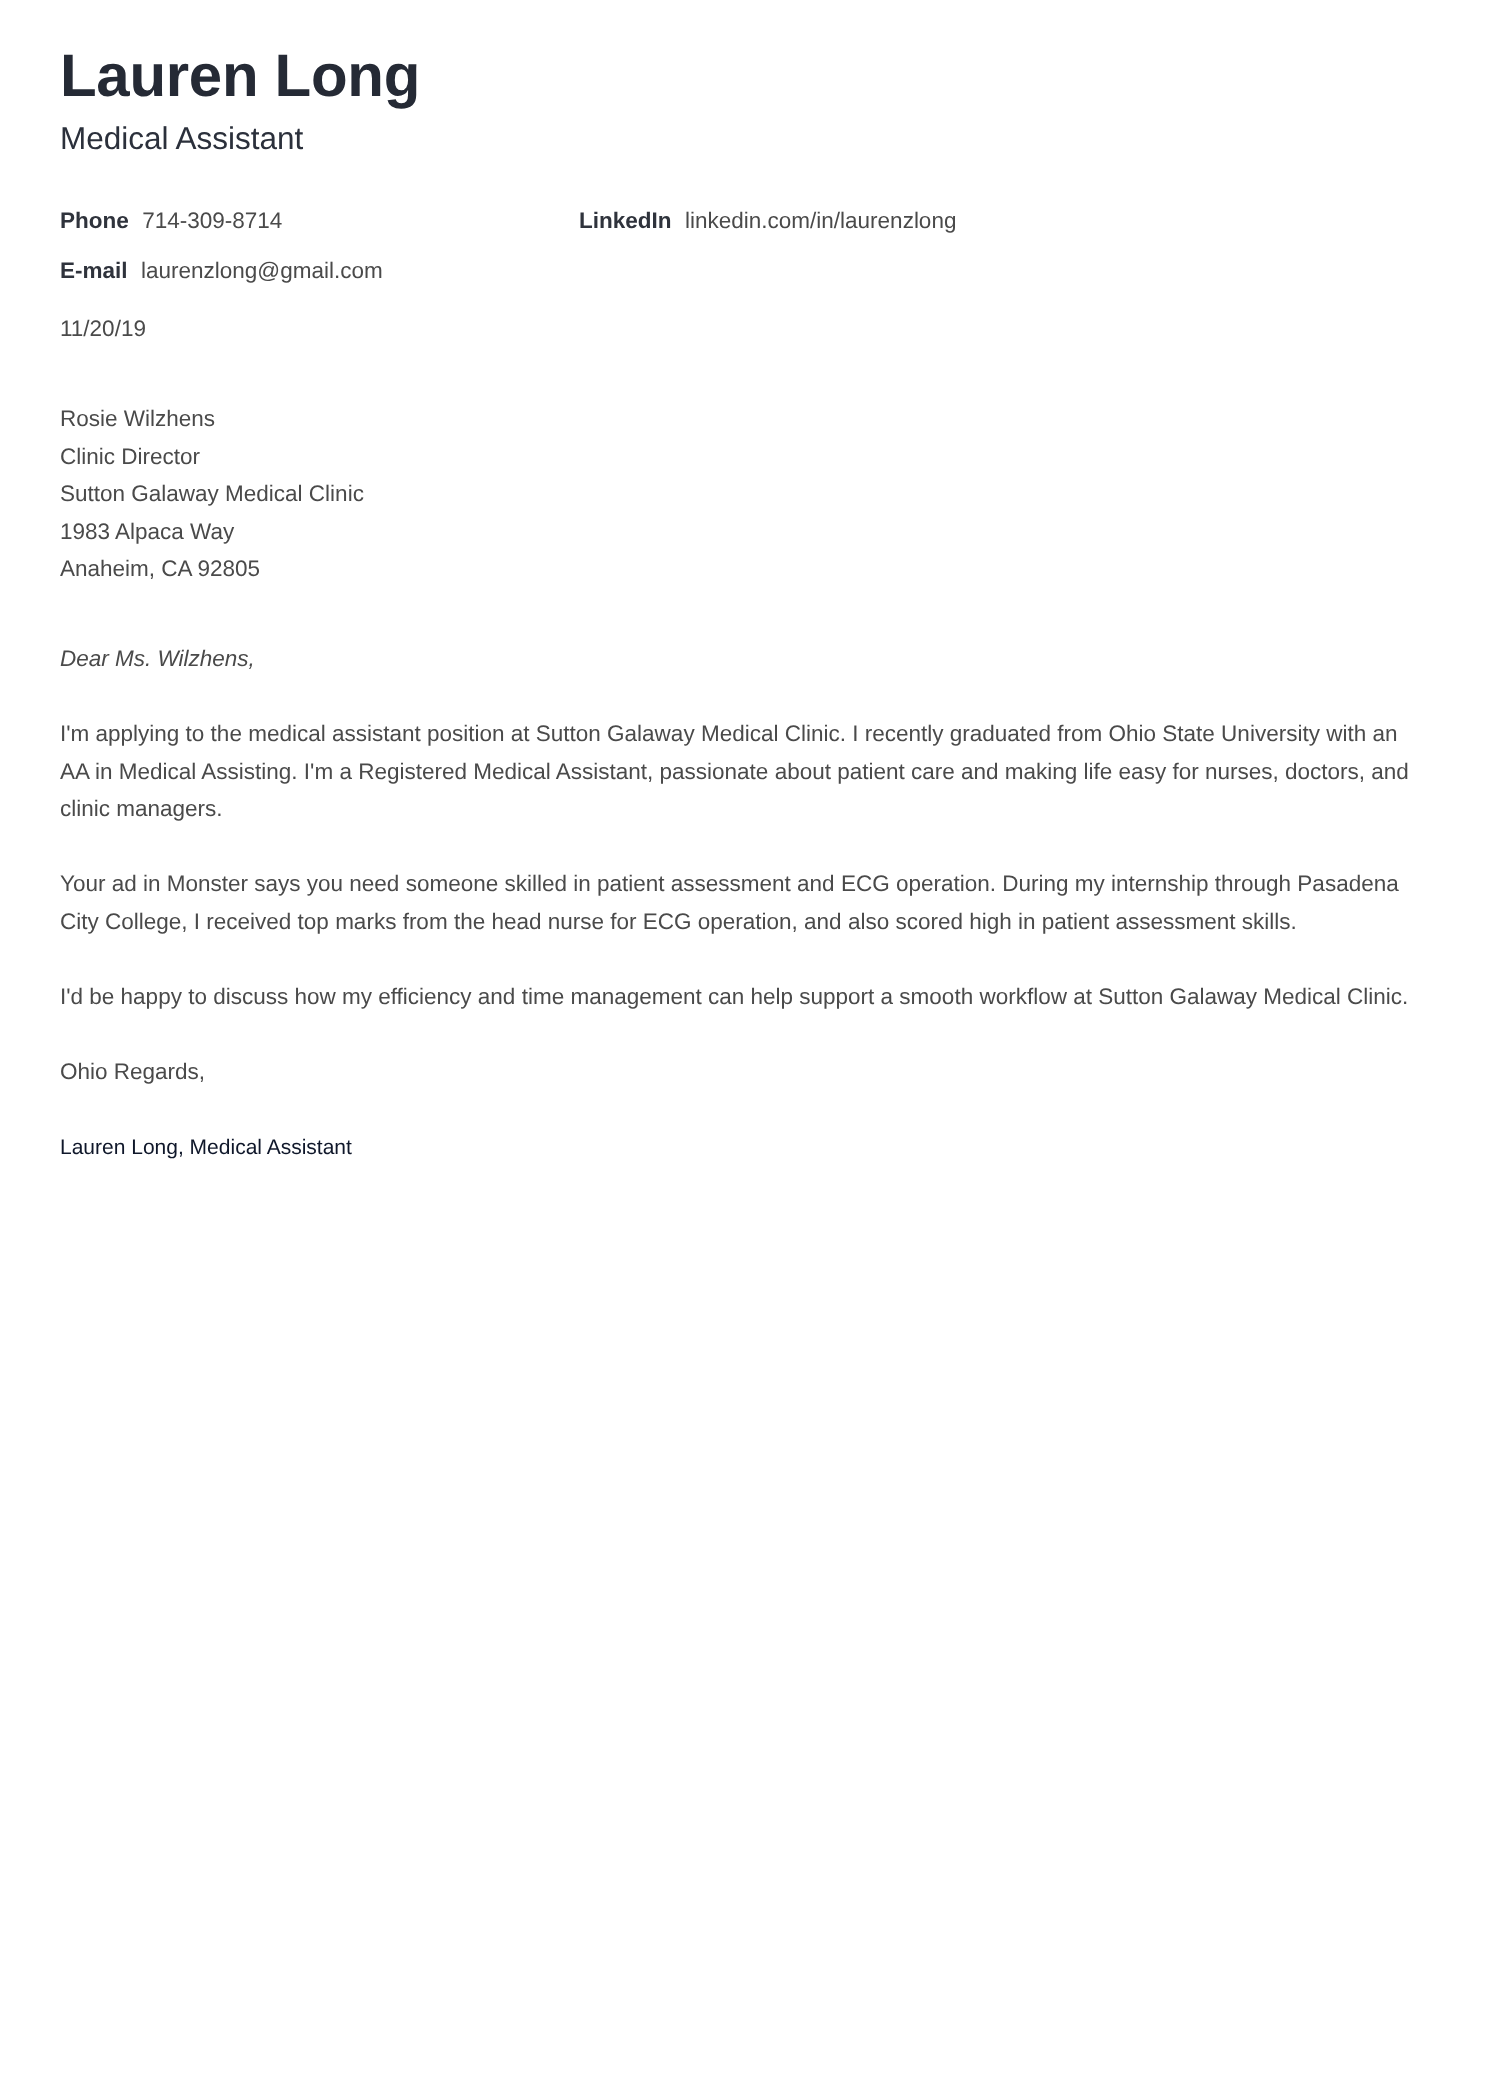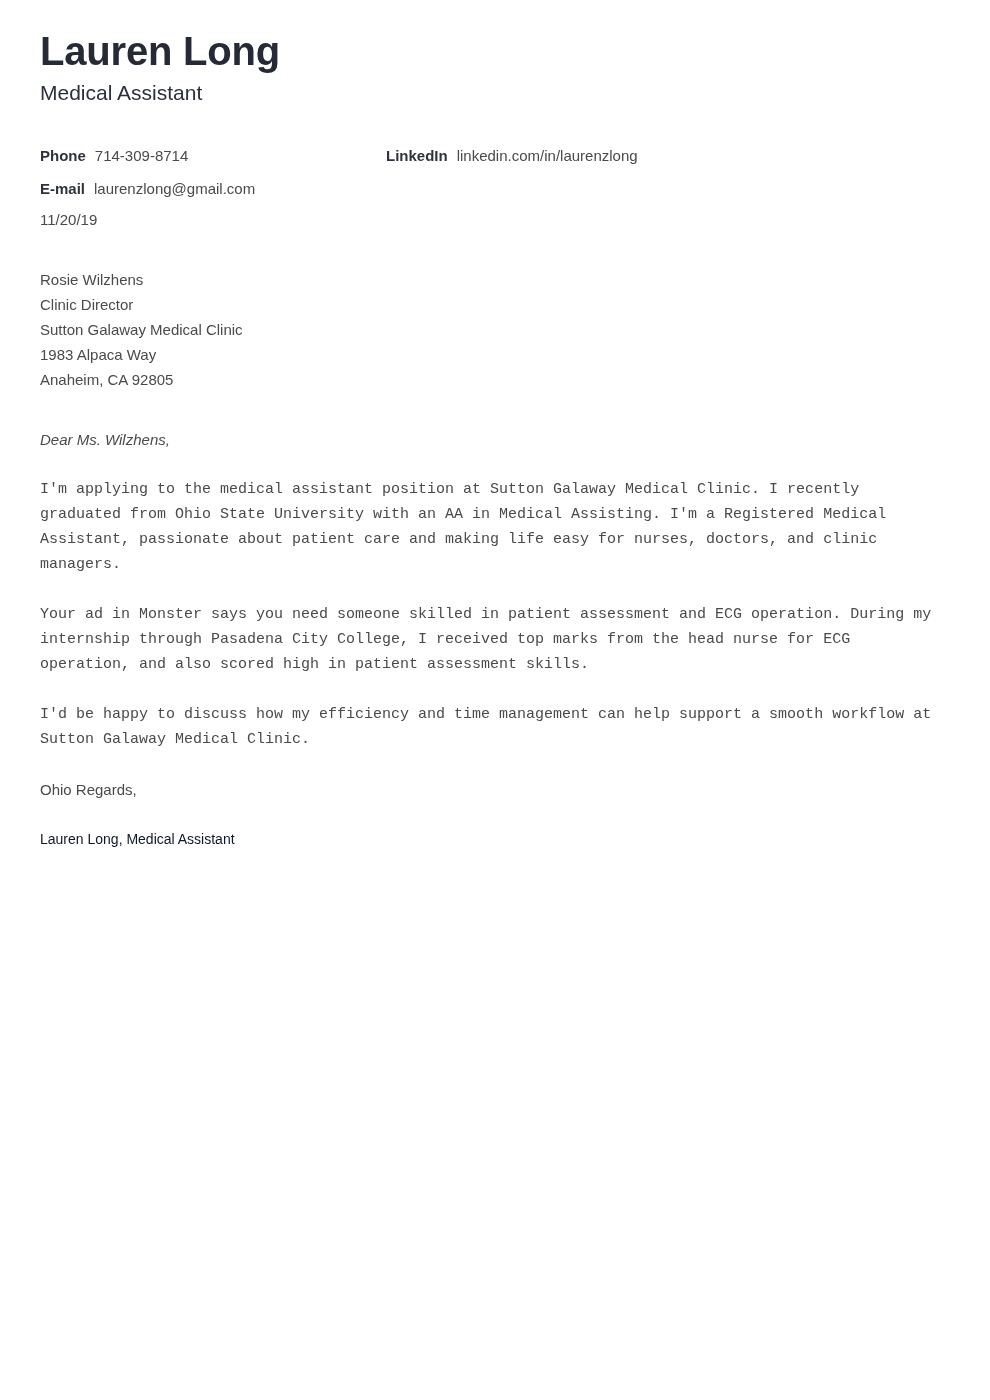--- a/index.html
+++ b/index.html
@@ -39,21 +39,21 @@
     line-height: 1.2;
     margin: 0;
   }
 
   
   .contact-block {
     margin-top: 26px;
   }
   .contact-row {
     display: flex;
-    align-items: flex-end;
+    align-items: center;
     height: 33px;
   }
   .contact-col {
     display: flex;
     align-items: baseline;
   }
   .contact-col.left { width: 346px; flex: none; }
   .contact-label {
     font-size: 15px;
     font-weight: bold;
@@ -96,21 +96,20 @@
     line-height: 25px;
     margin: 0 0 25px 0;
     font-style: italic;
   }
   .paragraph {
     font-size: 15px;
     color: #4a4a4a;
     line-height: 25px;
     margin: 0 0 25px 0;
     text-align: left;
-    font-family: Liberation Mono, monospace;
   }
   .closing {
     font-size: 15px;
     color: #4a4a4a;
     line-height: 25px;
     margin: 0 0 25px 0;
   }
   .signature {
     font-size: 14px;
     color: #0f172a;

